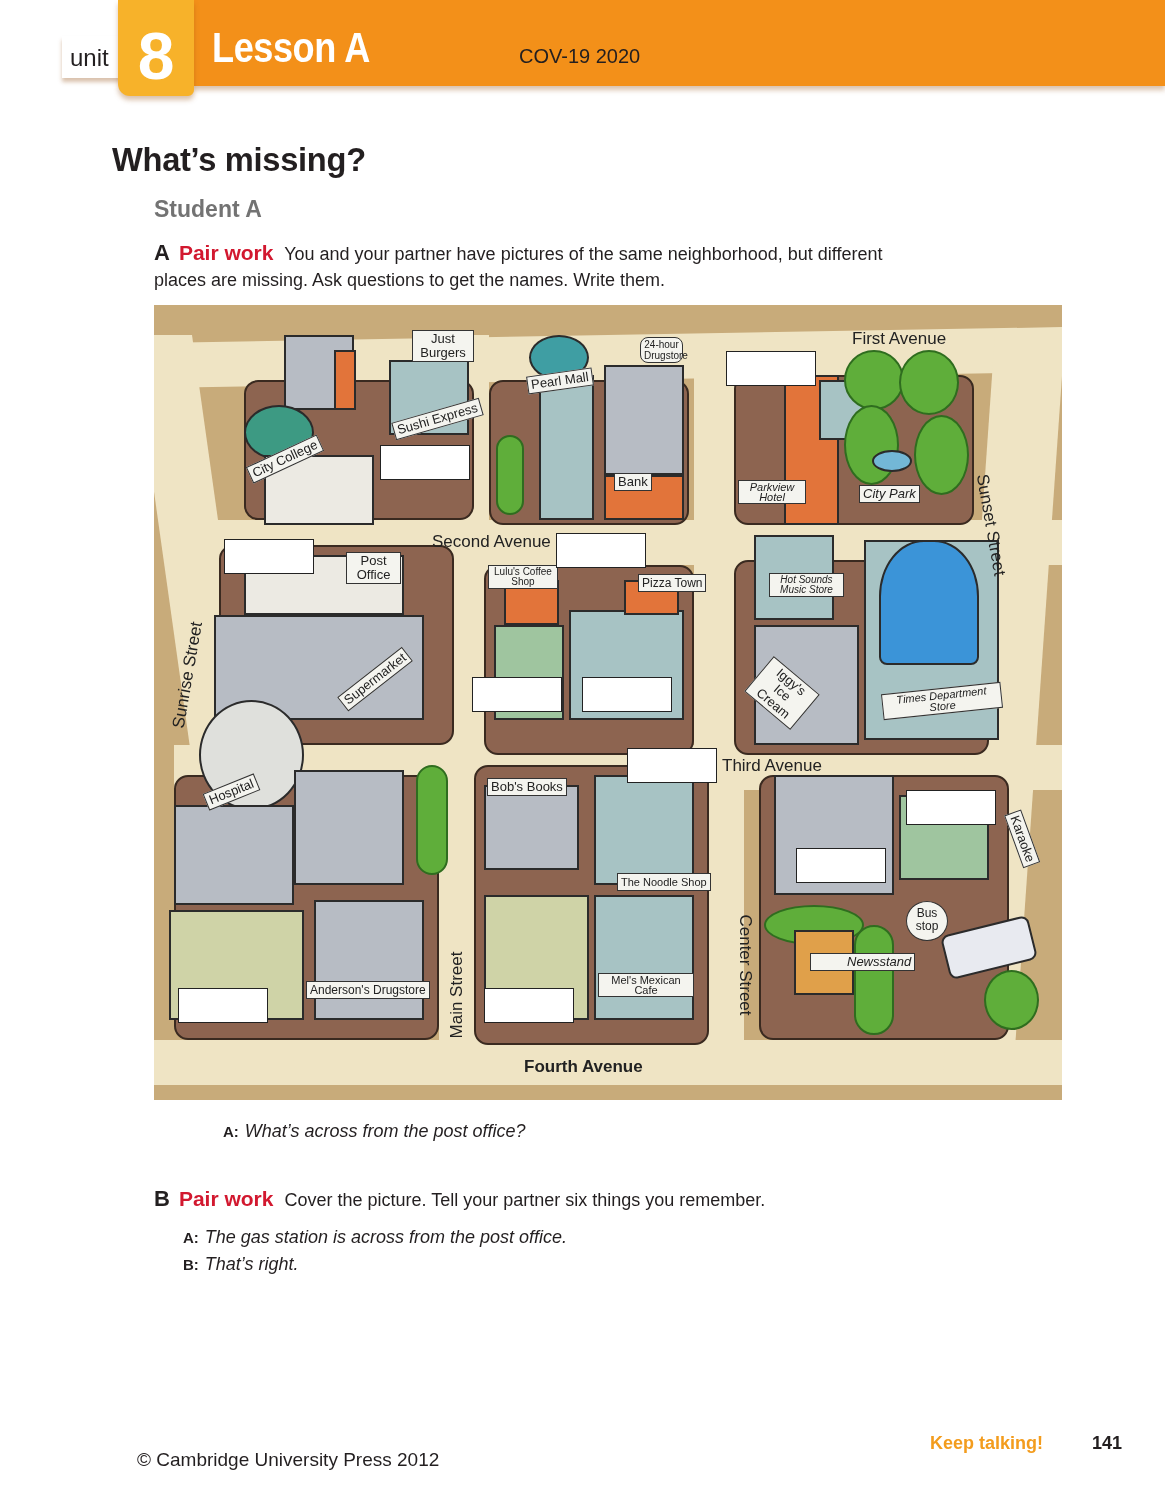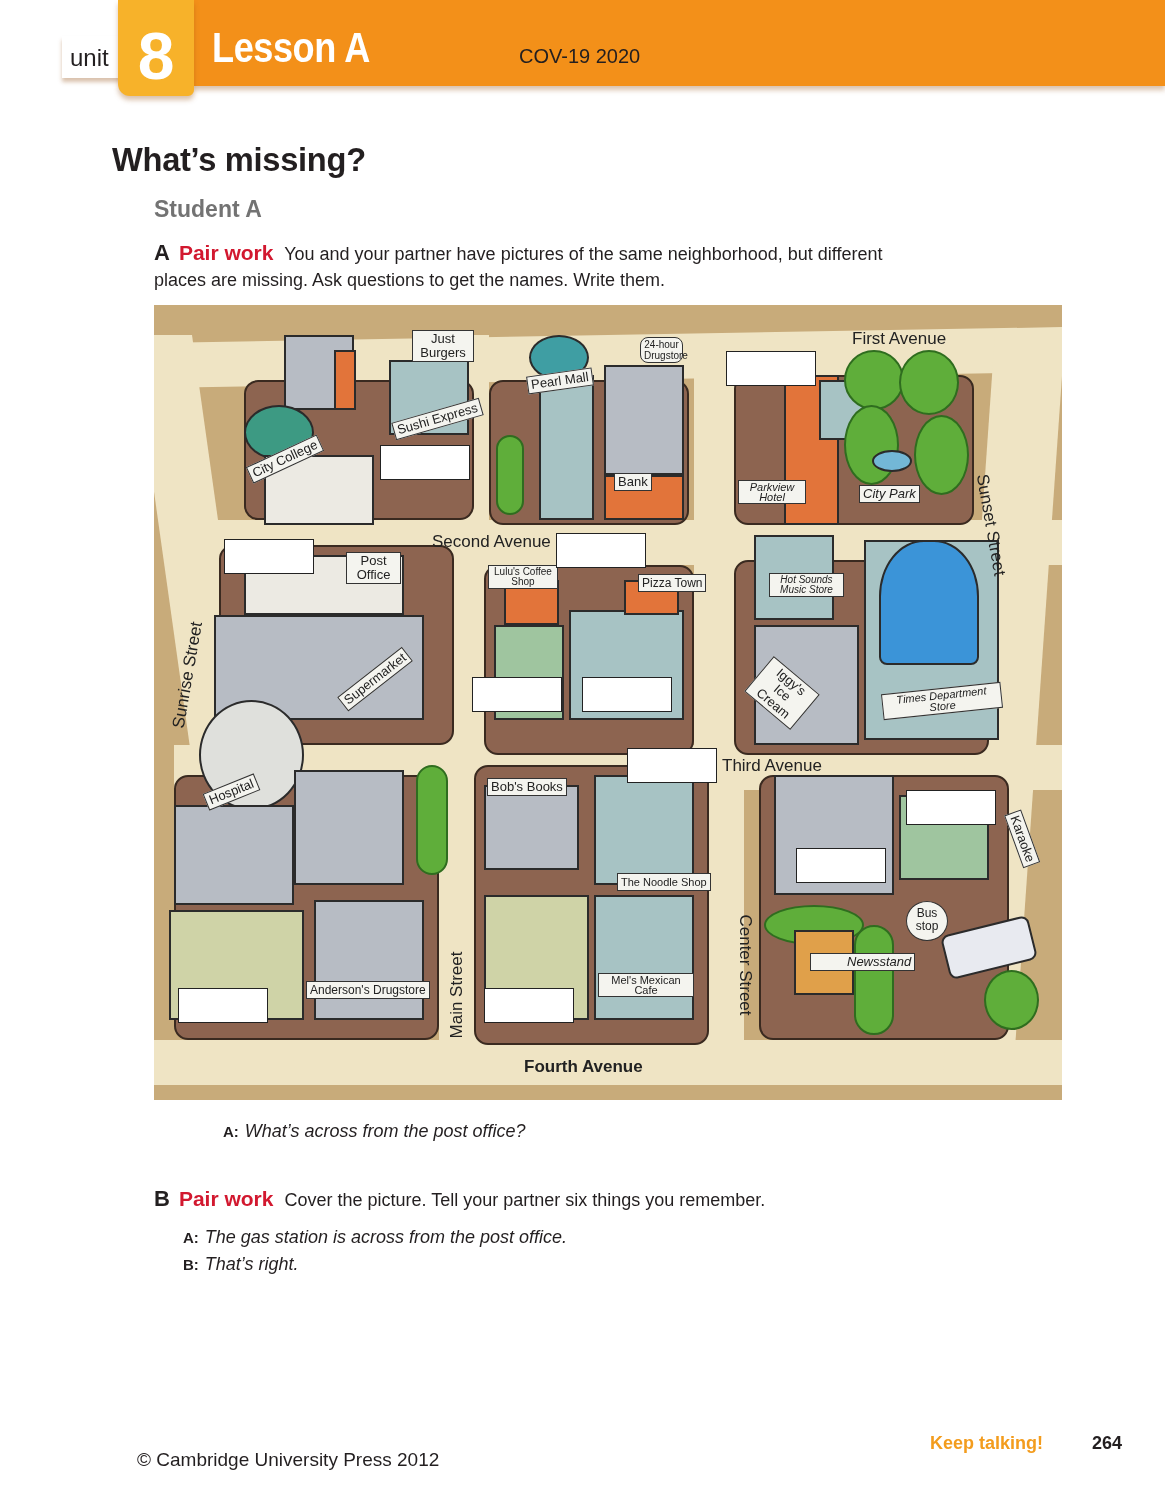--- a/index.html
+++ b/index.html
@@ -236,13 +236,13 @@
   <span class="txt">Cover the picture. Tell your partner six things you remember.</span>
 </div>
 
 <div class="dialog" style="top:1224px;">
   <div><span class="sp">A:</span><span class="ln">The gas station is across from the post office.</span></div>
   <div><span class="sp">B:</span><span class="ln">That’s right.</span></div>
 </div>
 
 <span class="copyright">© Cambridge University Press 2012</span>
 <span class="keep-talking">Keep talking!</span>
-<span class="page-num">264</span>
+<span class="page-num">141</span>
 
 </body></html>

